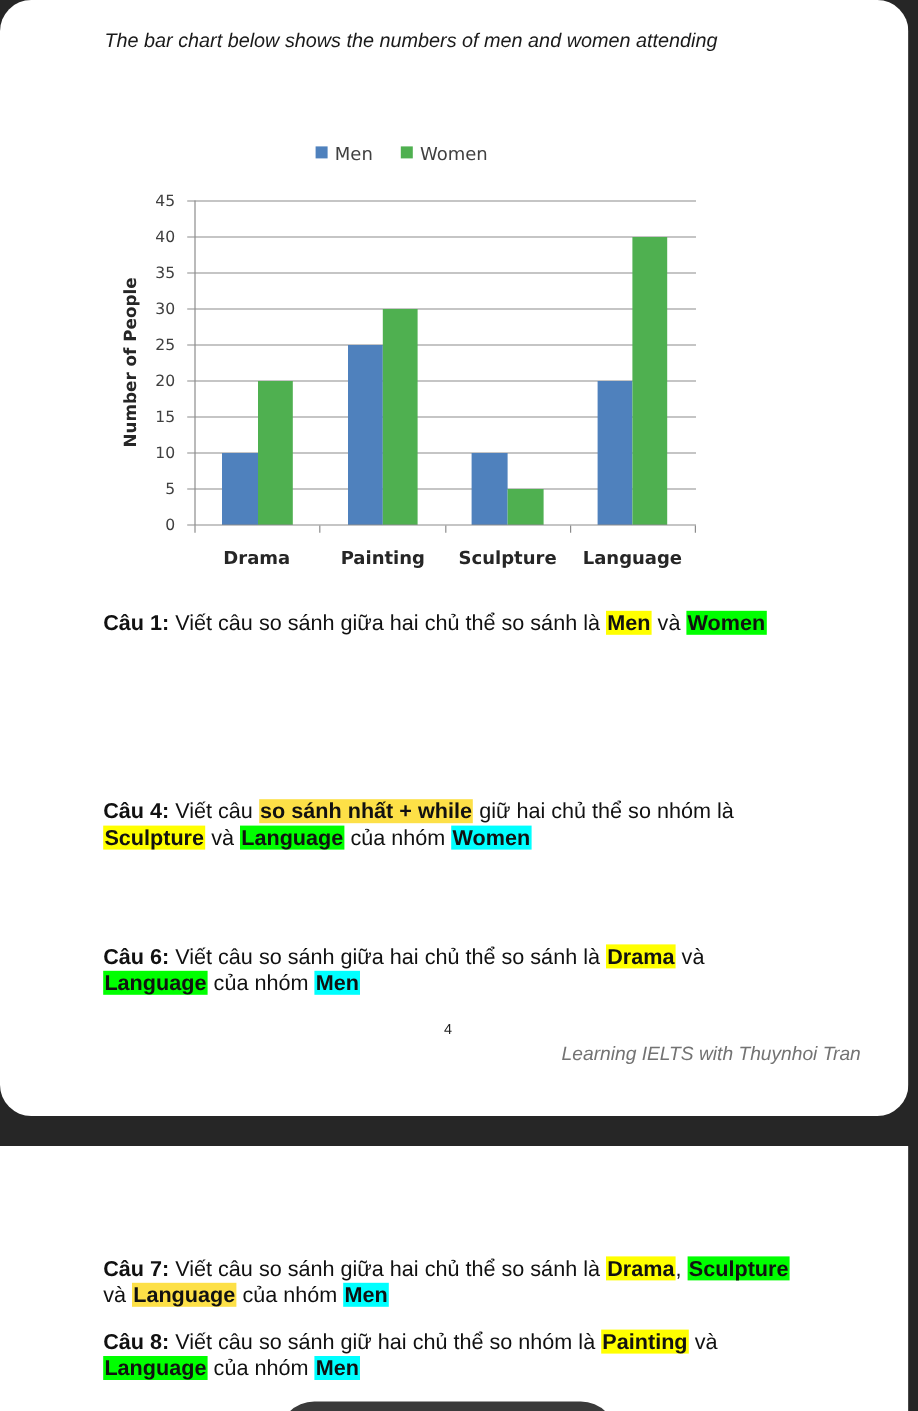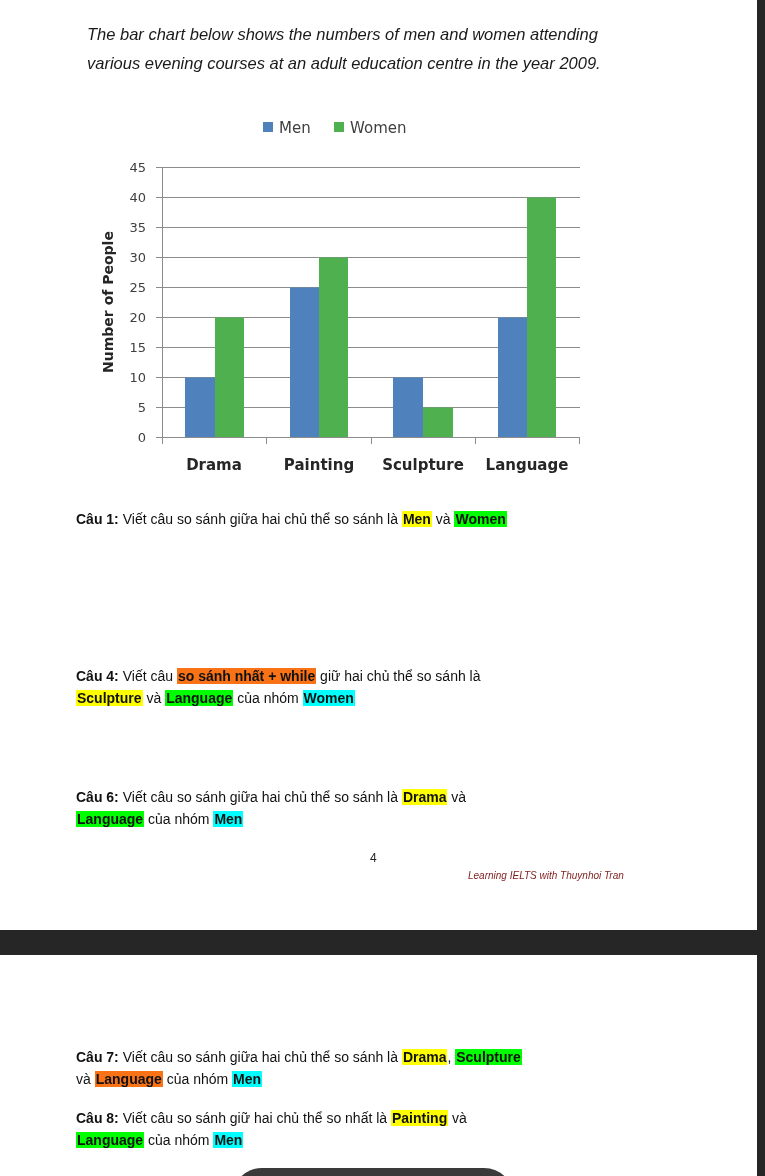--- a/index.html
+++ b/index.html
@@ -4,58 +4,57 @@
   <style>
     html, body { margin: 0; padding: 0; }
     body {
       width: 765px; height: 1176px; overflow: hidden;
       background: #262626; position: relative;
       font-family: "Liberation Sans", sans-serif;
     }
     .page {
       position: absolute; left: 0; width: 757px; background: #ffffff;
     }
-    .page1 { top: 0; height: 930px; }
+    .page1 { top: 0; height: 930px; border-radius: 26px; }
     .page2 { top: 955px; height: 247px; }
     .right-bar {
       position: absolute; right: 0; top: 0; width: 8px; height: 1176px; background: #262626;
     }
     .intro {
       position: absolute; left: 87px; top: 20px; width: 620px;
       font-style: italic; font-size: 16.5px; line-height: 29px; color: #1a1a1a;
     }
     .chart { position: absolute; left: 0; top: 0; width: 757px; height: 500px; }
     .q {
-      position: absolute; left: 76px; width: 610px;
-      font-size: 14px; line-height: 22px; color: #111;
+      position: absolute; left: 86px; width: 610px;
+      font-size: 18px; line-height: 22px; color: #111;
     }
     .q b { font-weight: bold; }
     .hl { font-weight: bold; padding: 0 1px; }
     .hl-yellow { background: #ffff00; }
     .hl-green { background: #00ff00; }
     .hl-cyan { background: #00ffff; }
-    .hl-magenta { background: #f97316; }
+    .hl-magenta { background: #fde047; }
     .page-num {
       position: absolute; left: 370px; top: 851px; font-size: 12px; color: #222;
     }
     .footer {
-      position: absolute; left: 468px; top: 870px; font-size: 10px; font-style: italic; color: #7f1d1d;
+      position: absolute; left: 468px; top: 870px; font-size: 16px; font-style: italic; color: #737373;
     }
     .pill {
       position: absolute; left: 232px; top: 1168px; width: 282px; height: 30px;
       background: #3a3a3a; border-radius: 30px 30px 0 0;
     }
   </style>
 </head>
 <body>
 
 <div class="page page1">
   <div class="intro">
     <div>The bar chart below shows the numbers of men and women attending</div>
-    <div>various evening courses at an adult education centre in the year 2009.</div>
   </div>
 
   <svg class="chart" viewBox="0 0 757 500" width="757" height="500">
 
     <g>
       <rect x="263" y="122" width="10" height="10" fill="#4f81bd"></rect>
       <text x="279" y="133" font-family="DejaVu Sans, sans-serif" font-size="15" fill="#404040">Men</text>
       <rect x="334" y="122" width="10" height="10" fill="#4fb050"></rect>
       <text x="350" y="133" font-family="DejaVu Sans, sans-serif" font-size="15" fill="#404040">Women</text>
     </g>
@@ -113,33 +112,33 @@
       <text x="319" y="470">Painting</text>
       <text x="423" y="470">Sculpture</text>
       <text x="527" y="470">Language</text>
     </g>
   </svg>
 
   <div class="q" style="top:508px">
     <b>Câu 1:</b><span> Viết câu so sánh giữa hai chủ thể so sánh là </span><span class="hl hl-yellow">Men</span><span> và </span><span class="hl hl-green">Women</span>
   </div>
   <div class="q" style="top:665px">
-    <b>Câu 4:</b><span> Viết câu </span><span class="hl hl-magenta">so sánh nhất + while</span><span> giữ hai chủ thể so sánh là </span><br><span class="hl hl-yellow">Sculpture</span><span> và </span><span class="hl hl-green">Language</span><span> của nhóm </span><span class="hl hl-cyan">Women</span>
+    <b>Câu 4:</b><span> Viết câu </span><span class="hl hl-magenta">so sánh nhất + while</span><span> giữ hai chủ thể so nhóm là </span><br><span class="hl hl-yellow">Sculpture</span><span> và </span><span class="hl hl-green">Language</span><span> của nhóm </span><span class="hl hl-cyan">Women</span>
   </div>
   <div class="q" style="top:786px">
     <b>Câu 6:</b><span> Viết câu so sánh giữa hai chủ thể so sánh là </span><span class="hl hl-yellow">Drama</span><span> và </span><br><span class="hl hl-green">Language</span><span> của nhóm </span><span class="hl hl-cyan">Men</span>
   </div>
 
   <div class="page-num">4</div>
   <div class="footer">Learning IELTS with Thuynhoi Tran</div>
 </div>
 
 <div class="page page2">
   <div class="q" style="top:91px">
     <b>Câu 7:</b><span> Viết câu so sánh giữa hai chủ thể so sánh là </span><span class="hl hl-yellow">Drama</span><span>,</span> <span class="hl hl-green">Sculpture</span><br><span>và </span><span class="hl hl-magenta">Language</span><span> của nhóm </span><span class="hl hl-cyan">Men</span>
   </div>
   <div class="q" style="top:152px">
-    <b>Câu 8:</b><span> Viết câu so sánh giữ hai chủ thể so nhất là </span><span class="hl hl-yellow">Painting</span><span> và </span><br><span class="hl hl-green">Language</span><span> của nhóm </span><span class="hl hl-cyan">Men</span>
+    <b>Câu 8:</b><span> Viết câu so sánh giữ hai chủ thể so nhóm là </span><span class="hl hl-yellow">Painting</span><span> và </span><br><span class="hl hl-green">Language</span><span> của nhóm </span><span class="hl hl-cyan">Men</span>
   </div>
 </div>
 
 <div class="right-bar"></div>
 <div class="pill"></div>
 
 </body></html>

